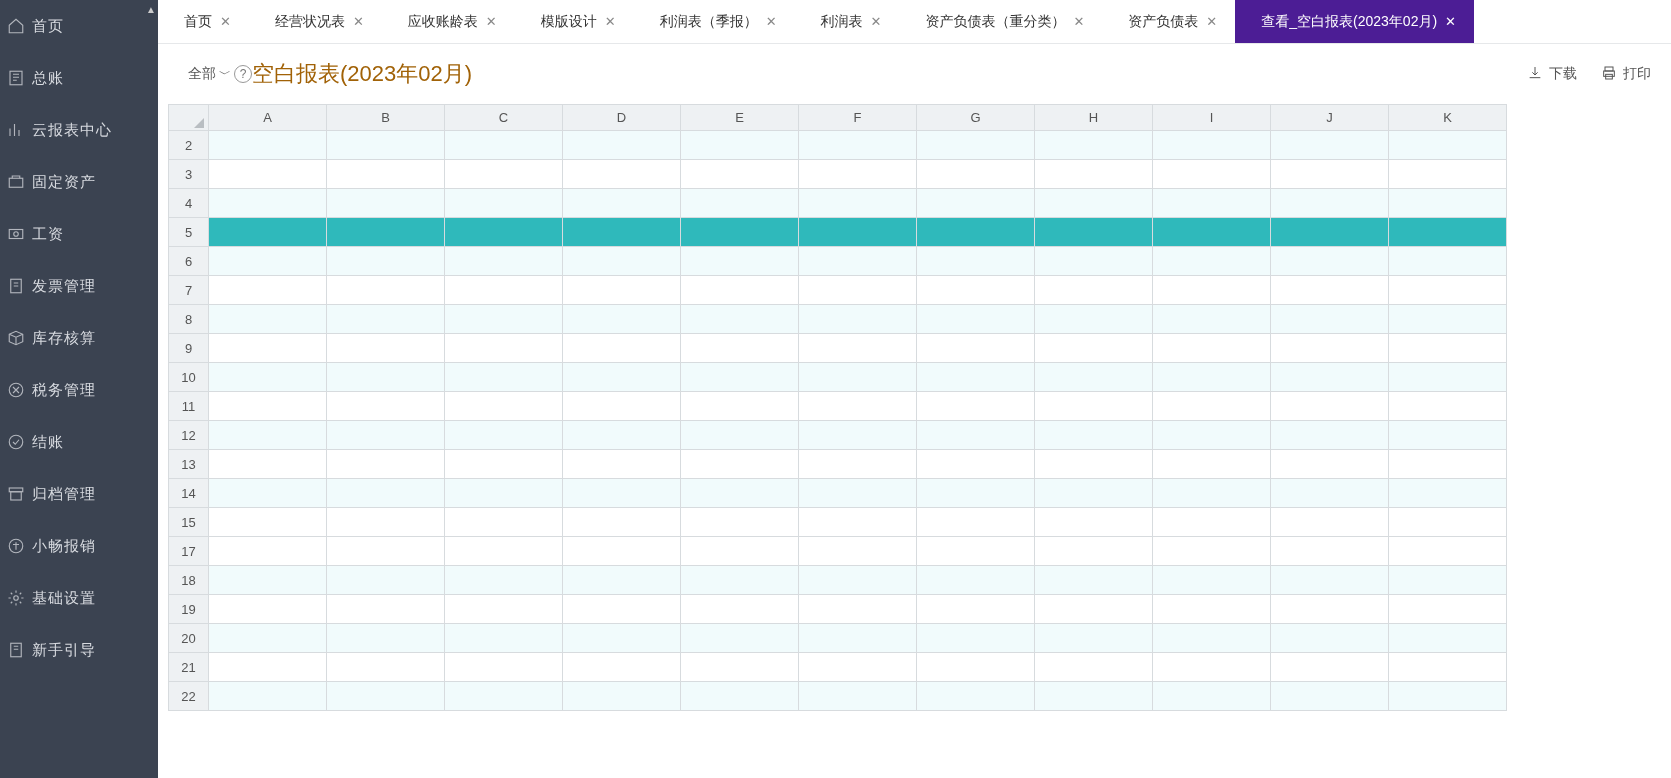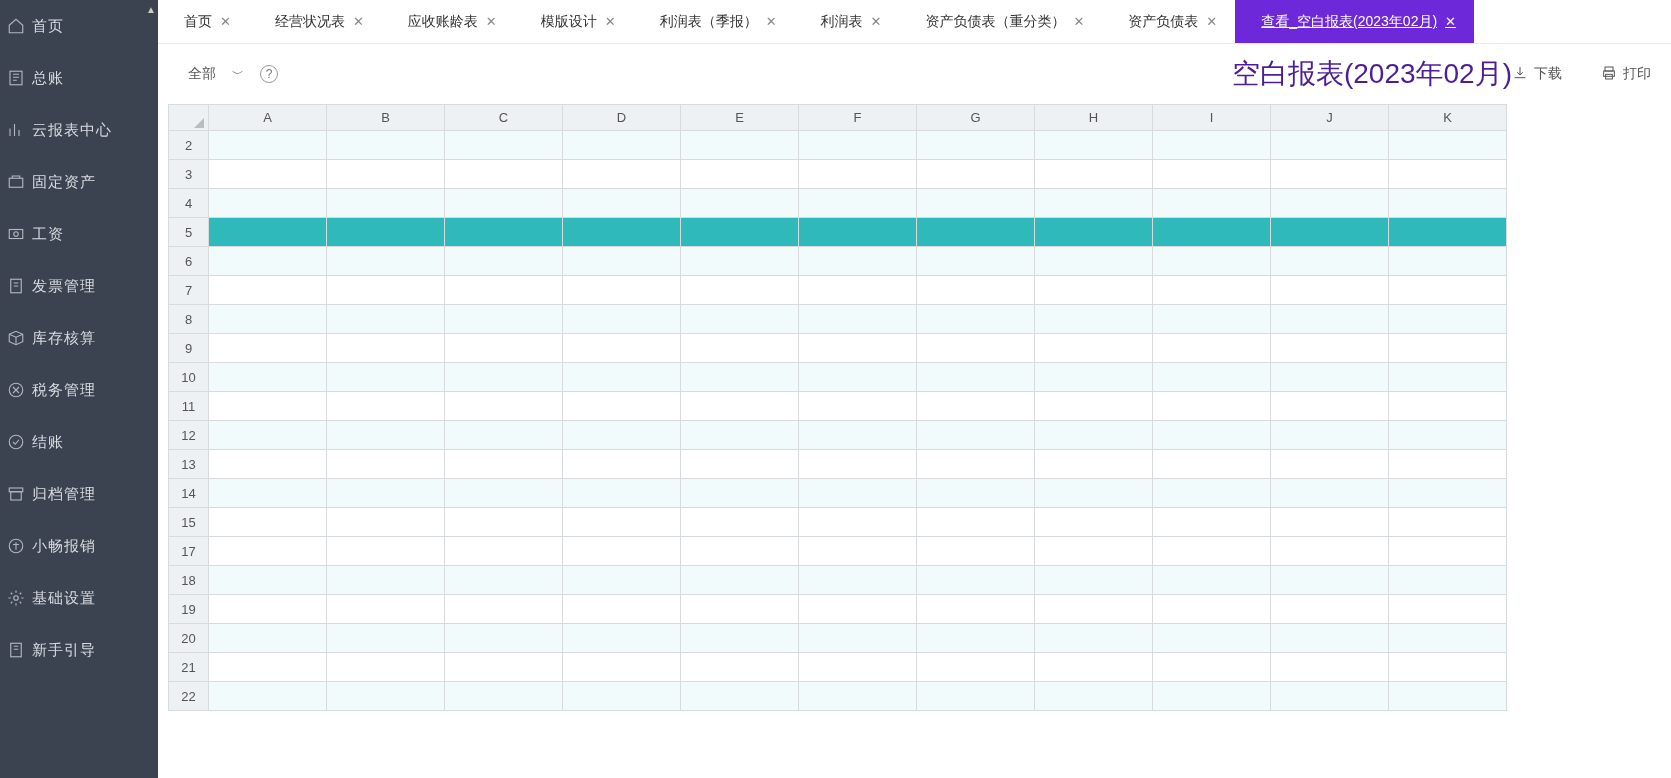--- a/index.html
+++ b/index.html
@@ -12,29 +12,29 @@
   .side-item .icon{width:20px;height:20px;display:flex;align-items:center;justify-content:center;margin-right:6px;opacity:.85;}
   .side-item .icon svg{stroke:#c7cad0;fill:none;stroke-width:1.5;}
   .side-item span.lbl{font-size:15px;letter-spacing:1px;}
   
   .main{flex:1;display:flex;flex-direction:column;background:#fff;min-width:0;}
   
   .tabs{display:flex;height:44px;border-bottom:1px solid #e6e8ea;background:#fff;align-items:stretch;}
   .tab{display:flex;align-items:center;padding:0 18px 0 26px;font-size:14px;color:#333;cursor:pointer;white-space:nowrap;}
   .tab .close{margin-left:8px;color:#888;font-size:13px;}
   .tab.active{background:#22c1c3;background:#1fb6b8;background:#17bdc0;color:#fff;}
-  .tab.active{background:#6d28d9;text-decoration:underline;}
+  .tab.active{background:#4c1d95;}
   .tab.active .close{color:#fff;}
   
   .toolbar{display:flex;align-items:center;height:60px;padding:0 20px 0 30px;}
-  .filter{display:flex;align-items:center;gap:16px;color:#555;}
+  .filter{display:flex;align-items:center;gap:3px;color:#555;}
   .filter .chev{font-size:12px;color:#666;}
   .filter .q{display:inline-flex;width:18px;height:18px;border:1px solid #999;border-radius:50%;align-items:center;justify-content:center;font-size:12px;color:#777;}
-  .title{flex:1;text-align:right;font-size:28px;color:#4c1d95;}
-  .actions{display:flex;gap:39px;color:#555;}
+  .title{flex:1;text-align:left;font-size:22px;color:#a16207;}
+  .actions{display:flex;gap:24px;color:#555;}
   .act{display:flex;align-items:center;gap:6px;cursor:pointer;}
   .act svg{stroke:#555;fill:none;stroke-width:1.5;}
   
   .sheet{flex:1;overflow:hidden;padding-left:10px;}
   table.grid{border-collapse:collapse;table-layout:fixed;}
   table.grid th,table.grid td{border:1px solid #d7dbde;height:29px;text-align:center;font-weight:normal;font-size:13px;color:#555;background:#fff;}
   table.grid thead th{background:#eef1f3;height:26px;}
   table.grid th.corner{background:#eef1f3;width:40px;}
   table.grid th.rowhdr{background:#eef1f3;width:40px;font-size:13px;}
   tr.hl td{background:#2fb9bb !important;}

